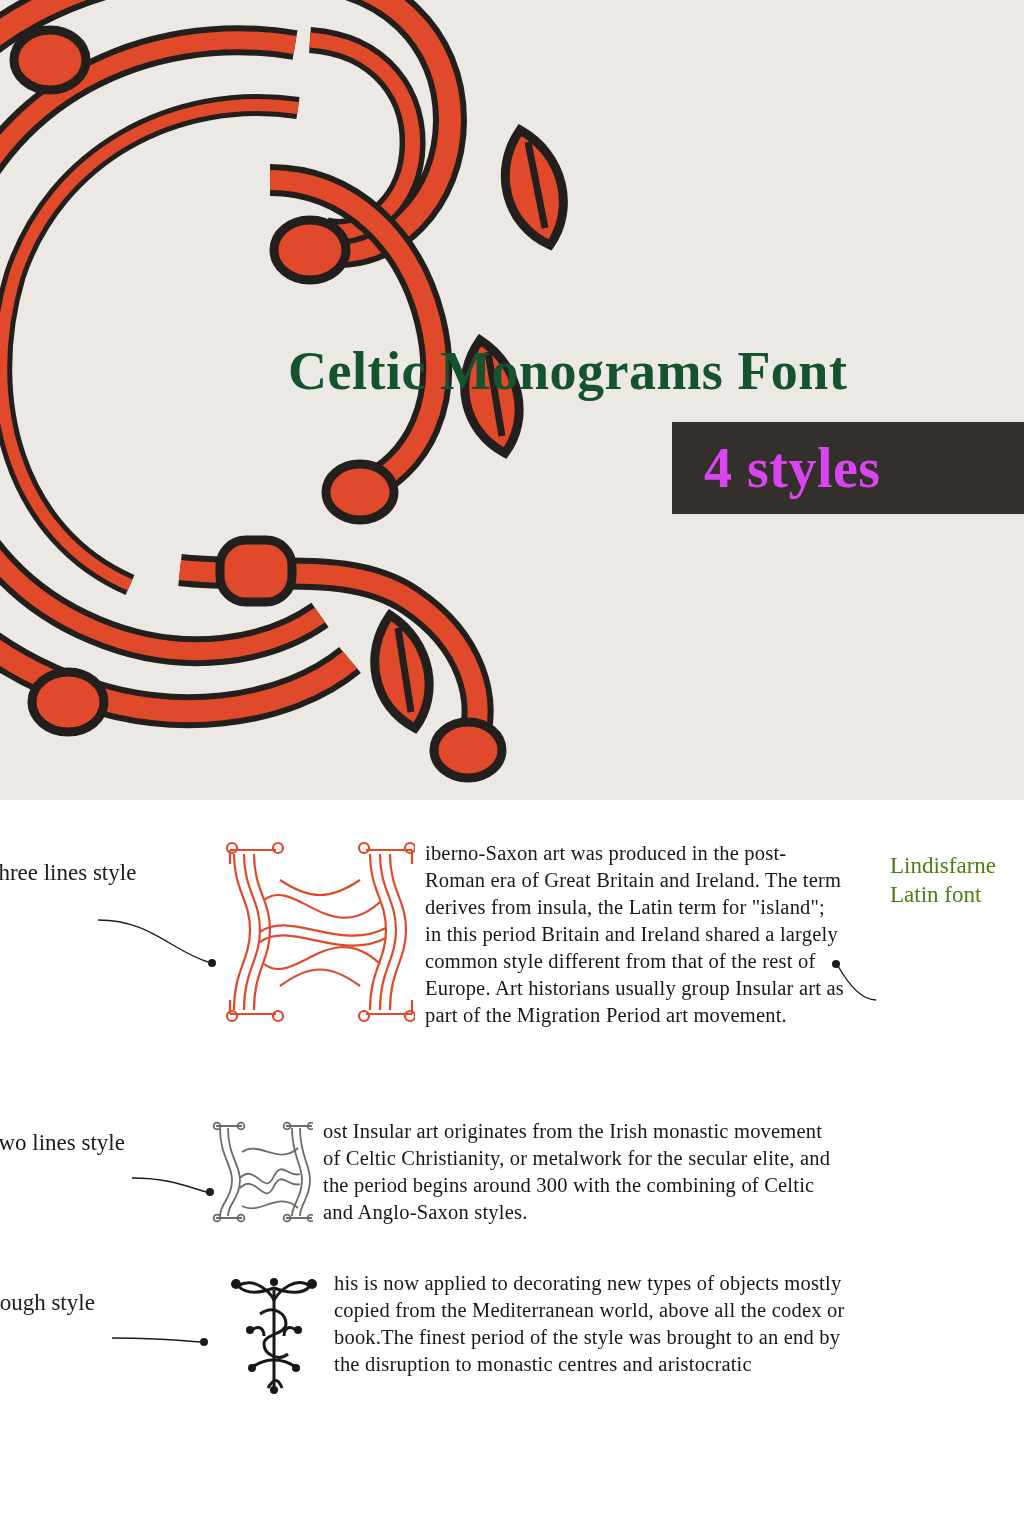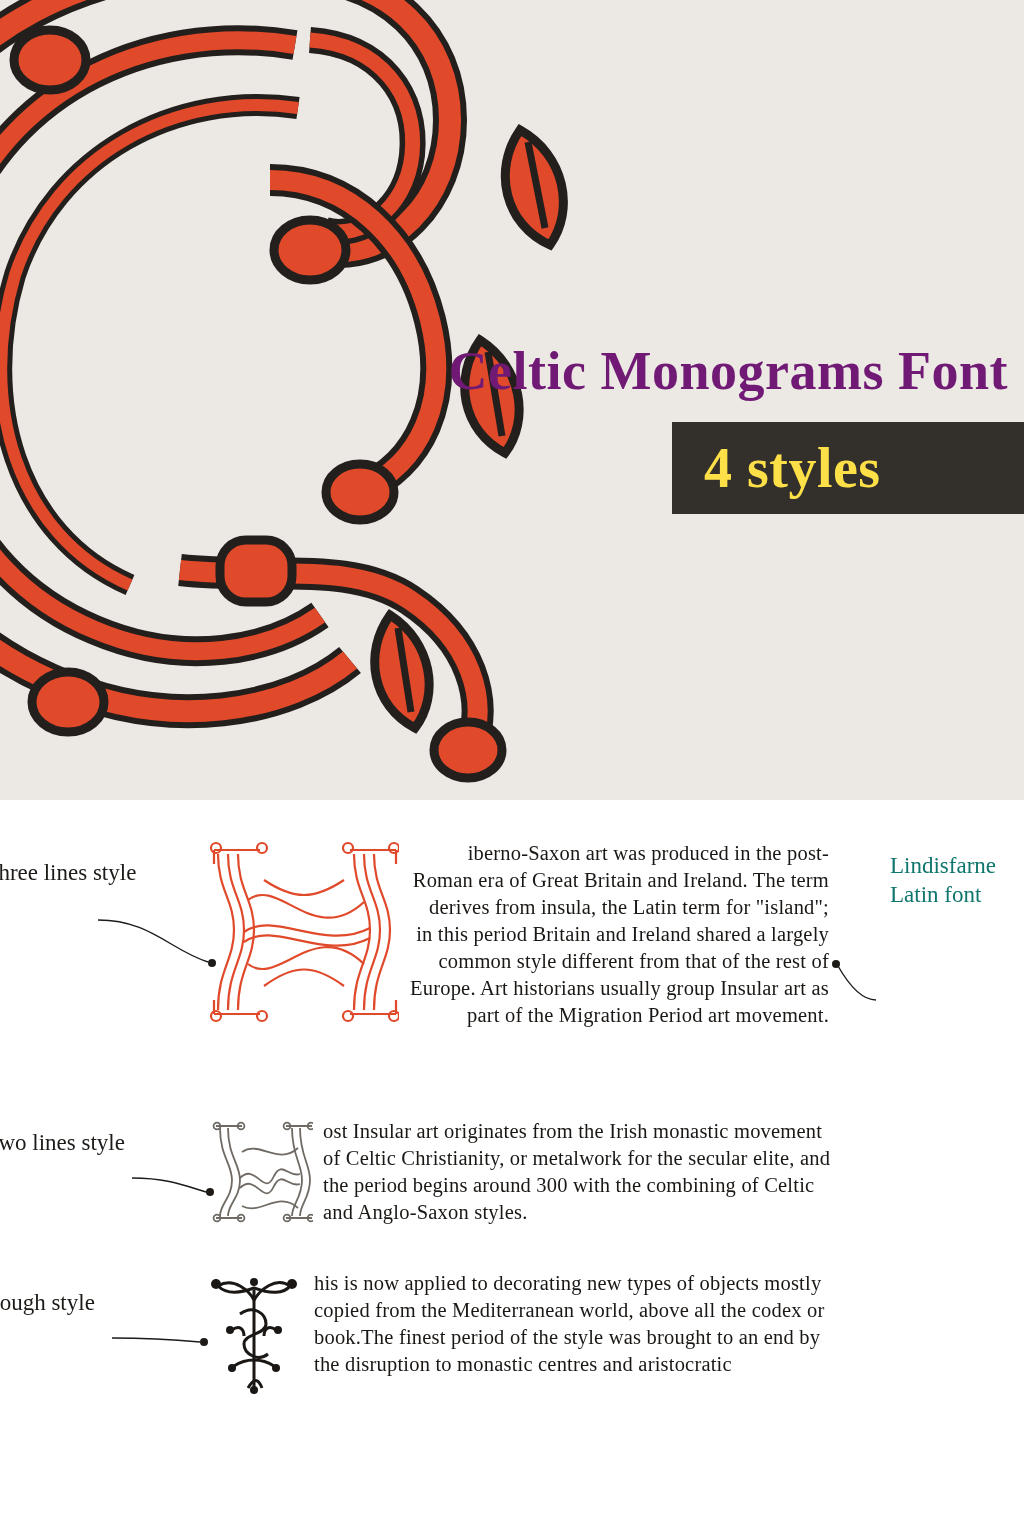--- a/index.html
+++ b/index.html
@@ -27,38 +27,37 @@
     height: 950px;
     pointer-events: none;
   }
   .hero-title {
     position: absolute;
     left: 288px;
     top: 340px;
     width: 720px;
     font-size: 54px;
     font-weight: 700;
-    color: #701a75;
+    color: #14532d;
     letter-spacing: 0.5px;
     white-space: nowrap;
-    text-align: right;
   }
   .styles-badge {
     position: absolute;
     left: 672px;
     top: 422px;
     width: 400px;
     height: 92px;
     background: #332f2b;
     display: flex;
     align-items: center;
     padding-left: 32px;
   }
   .styles-badge span {
-    color: #fde047;
+    color: #d946ef;
     font-size: 56px;
     font-weight: 700;
     letter-spacing: 0.5px;
     white-space: nowrap;
   }
 
   
   .specimen {
     position: relative;
     width: 1024px;
@@ -71,21 +70,21 @@
     position: absolute;
     font-family: "Liberation Serif", serif;
     font-size: 23px;
     color: #1d1a17;
     white-space: nowrap;
   }
   .callout-right {
     position: absolute;
     font-family: "Liberation Serif", serif;
     font-size: 23px;
-    color: #0f766e;
+    color: #4d7c0f;
     line-height: 1.25;
     white-space: nowrap;
   }
 
   .sample-block {
     position: absolute;
   }
   .sample-text {
     font-family: "Liberation Serif", serif;
     color: #1a1714;
@@ -183,21 +182,21 @@
 
   <div class="callout-left" style="left:-8px; top:60px;">three lines style</div>
   <div class="callout-left" style="left:-8px; top:330px;">two lines style</div>
   <div class="callout-left" style="left:-8px; top:490px;">rough style</div>
 
   <div class="callout-right" style="left:890px; top:52px;">
     <div>Lindisfarne</div>
     <div>Latin font</div>
   </div>
 
-  <div class="sample-block" style="left:204px; top:40px; width:625px;text-align:right;">
+  <div class="sample-block" style="left:220px; top:40px; width:625px;">
     <div class="dropcap-holder">
       <svg width="195" height="185" viewBox="0 0 195 185" xmlns="http://www.w3.org/2000/svg">
         <g fill="none" stroke="#e0492a" stroke-width="2.2">
           <path d="M14 14 C 14 50, 30 60, 30 90 C 30 120, 14 130, 14 170"></path>
           <path d="M24 14 C 24 50, 40 60, 40 90 C 40 120, 24 130, 24 170"></path>
           <path d="M34 14 C 34 50, 50 60, 50 90 C 50 120, 34 130, 34 170"></path>
           <path d="M150 14 C 150 50, 166 60, 166 90 C 166 120, 150 130, 150 170"></path>
           <path d="M160 14 C 160 50, 176 60, 176 90 C 176 120, 160 130, 160 170"></path>
           <path d="M170 14 C 170 50, 186 60, 186 90 C 186 120, 170 130, 170 170"></path>
           <path d="M40 92 C 70 70, 120 112, 166 88"></path>
@@ -244,21 +243,21 @@
           <circle cx="9" cy="100" r="3.4"></circle>
             <circle cx="33" cy="100" r="3.4"></circle>
           <circle cx="79" cy="100" r="3.4"></circle>
             <circle cx="103" cy="100" r="3.4"></circle>
         </g>
       </svg>
     </div>
     <div class="sample-text">ost Insular art originates from the Irish monastic movement of Celtic Christianity, or metalwork for the secular elite, and the period begins around 300 with the combining of Celtic and Anglo-Saxon styles.</div>
   </div>
 
-  <div class="sample-block" style="left:204px; top:470px; width:625px;">
+  <div class="sample-block" style="left:224px; top:470px; width:625px;">
     <div class="dropcap-holder">
       <svg width="100" height="125" viewBox="0 0 100 125" xmlns="http://www.w3.org/2000/svg">
         <g fill="none" stroke="#1a1714" stroke-width="3">
           <path d="M14 16 C 30 6, 46 22, 50 30 C 56 20, 72 6, 86 16"></path>
           <path d="M14 16 C 22 24, 34 24, 50 18 C 66 24, 80 24, 86 16"></path>
           <path d="M50 20 L 50 118"></path>
           <path d="M44 118 C 50 108, 54 108, 58 118"></path>
           <path d="M36 44 C 50 34, 62 44, 62 54 C 62 64, 40 64, 40 74 C 40 84, 54 92, 64 84"></path>
           <path d="M28 60 C 36 54, 40 60, 40 66"></path>
           <path d="M72 60 C 64 54, 60 60, 60 66"></path>

